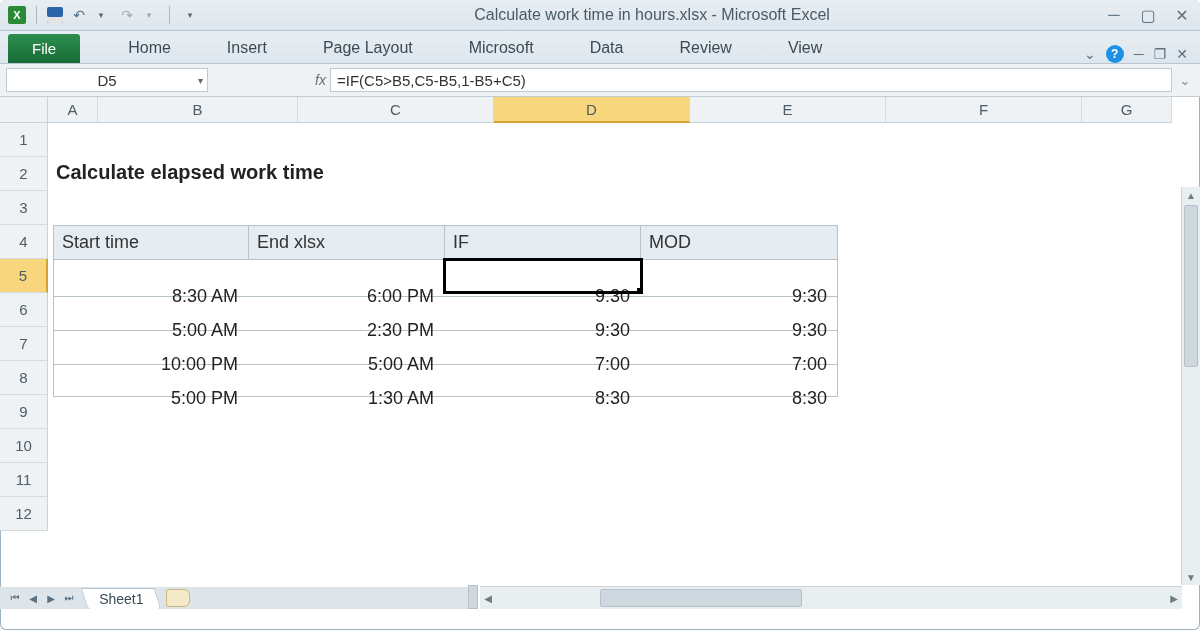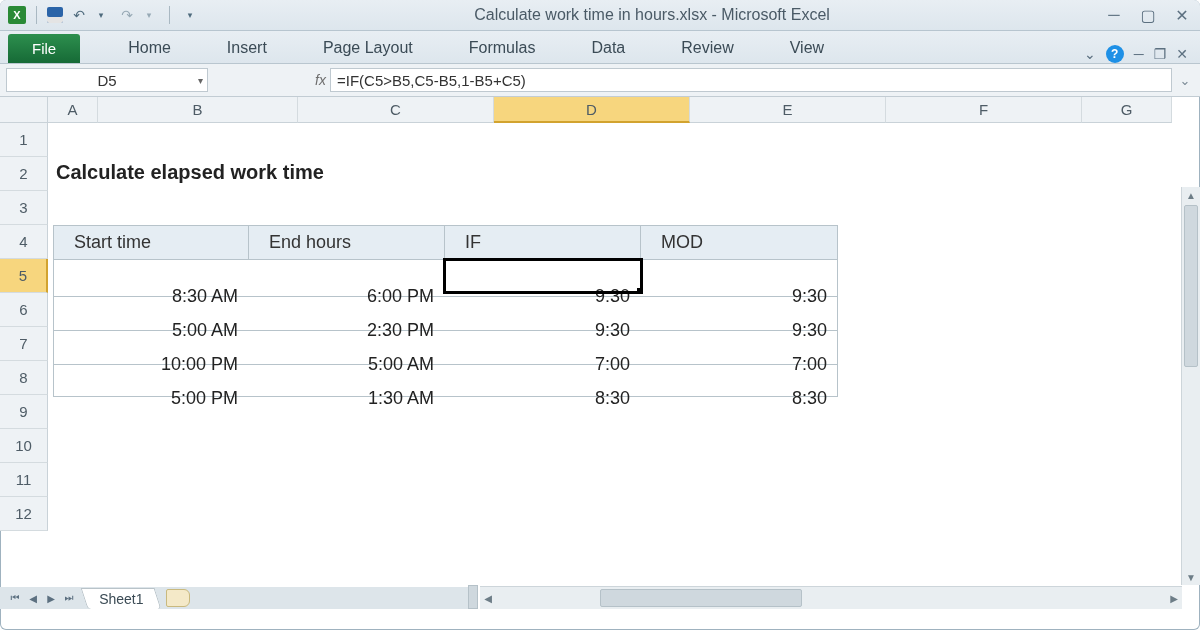--- a/index.html
+++ b/index.html
@@ -30,21 +30,21 @@
 .ch{background:#eef2f5;border-right:1px solid #d4dbdf;border-bottom:1px solid #c9d2d8;display:flex;align-items:center;justify-content:center;color:#4e5c66;font-size:15px;box-sizing:border-box;}
 .ch.sel{background:#f7d67e;border-bottom:2px solid #d2a32f;}
 .row-headers{width:48px;}
 .rh{height:34px;background:#eef2f5;border-right:1px solid #c9d2d8;border-bottom:1px solid #d4dbdf;display:flex;align-items:center;justify-content:center;color:#4e5c66;font-size:15px;box-sizing:border-box;}
 .rh.sel{background:#f7d67e;border-right:2px solid #d2a32f;}
 .grid{position:relative;}
 .content{position:absolute;inset:0;}
 .title-text{position:absolute;left:8px;top:38px;font-size:20px;font-weight:600;color:#222;}
 .table{position:absolute;left:5px;top:102px;border:1px solid #b7c3ca;}
 .table-row{display:flex;height:34px;}
-.th{background:#e5edf3;border-right:1px solid #b7c3ca;border-bottom:1px solid #b7c3ca;display:flex;align-items:center;padding:0 20px;font-size:18px;color:#333;box-sizing:border-box;}
+.th{background:#e5edf3;border-right:1px solid #b7c3ca;border-bottom:1px solid #b7c3ca;display:flex;align-items:center;padding:0 8px;font-size:18px;color:#333;box-sizing:border-box;}
 .td{background:#fff;border-right:1px solid #b7c3ca;border-bottom:1px solid #b7c3ca;display:flex;align-items:center;justify-content:flex-end;padding:0 10px;font-size:18px;color:#222;box-sizing:border-box;margin-top:36px;}
 .th:last-child,.td:last-child{border-right:none;}
 .table-row:last-child .td,.table-row:last-child .th{border-bottom:none;}
 .sel-cell{position:absolute;border:3px solid #000;box-sizing:border-box;pointer-events:none;}
 .sel-handle{position:absolute;width:6px;height:6px;background:#000;right:-3px;bottom:-3px;}
 .vscroll{position:absolute;right:0;top:90px;bottom:24px;width:18px;background:#e9eef1;border-left:1px solid #cdd5da;}
 .vthumb{position:absolute;left:2px;right:2px;top:18px;height:160px;background:#cfd8de;border:1px solid #b5c1c8;border-radius:2px;}
 .varrow{position:absolute;left:0;right:0;height:16px;display:flex;align-items:center;justify-content:center;color:#6d7d87;font-size:10px;}
 .hscroll{position:absolute;left:480px;right:18px;bottom:0;height:22px;background:#e9eef1;border-top:1px solid #cdd5da;}
 .hthumb{position:absolute;top:2px;bottom:2px;left:120px;width:200px;background:#cfd8de;border:1px solid #b5c1c8;border-radius:2px;}
@@ -80,21 +80,21 @@
     <div class="win-btn">▢</div>
     <div class="win-btn">✕</div>
   </div>
 </div>
 
 <div class="ribbon-tabs">
   <div class="file-tab">File</div>
   <div class="rtab">Home</div>
   <div class="rtab">Insert</div>
   <div class="rtab">Page Layout</div>
-  <div class="rtab">Formulas</div>
+  <div class="rtab">Microsoft</div>
   <div class="rtab">Data</div>
   <div class="rtab">Review</div>
   <div class="rtab">View</div>
   <div class="ribbon-right">
     <span class="ribbon-min">⌄</span>
     <div class="help-icon">?</div>
     <span class="ribbon-min">─</span>
     <span class="ribbon-min">❐</span>
     <span class="ribbon-min">✕</span>
   </div>
@@ -142,21 +142,21 @@
         <div class="rh">10</div>
         <div class="rh">11</div>
         <div class="rh">12</div>
       </div>
       <div class="grid" style="width:1124px;height:410px;">
         <div class="content">
           <div class="title-text">Calculate elapsed work time</div>
           <div class="table">
             <div class="table-row">
               <div class="th" style="width:195px">Start time</div>
-              <div class="th" style="width:196px">End hours</div>
+              <div class="th" style="width:196px">End xlsx</div>
               <div class="th" style="width:196px">IF</div>
               <div class="th" style="width:196px">MOD</div>
             </div>
             <div class="table-row">
               <div class="td" style="width:195px">8:30 AM</div>
               <div class="td" style="width:196px">6:00 PM</div>
               <div class="td" style="width:196px">9:30</div>
               <div class="td" style="width:196px">9:30</div>
             </div>
             <div class="table-row">

